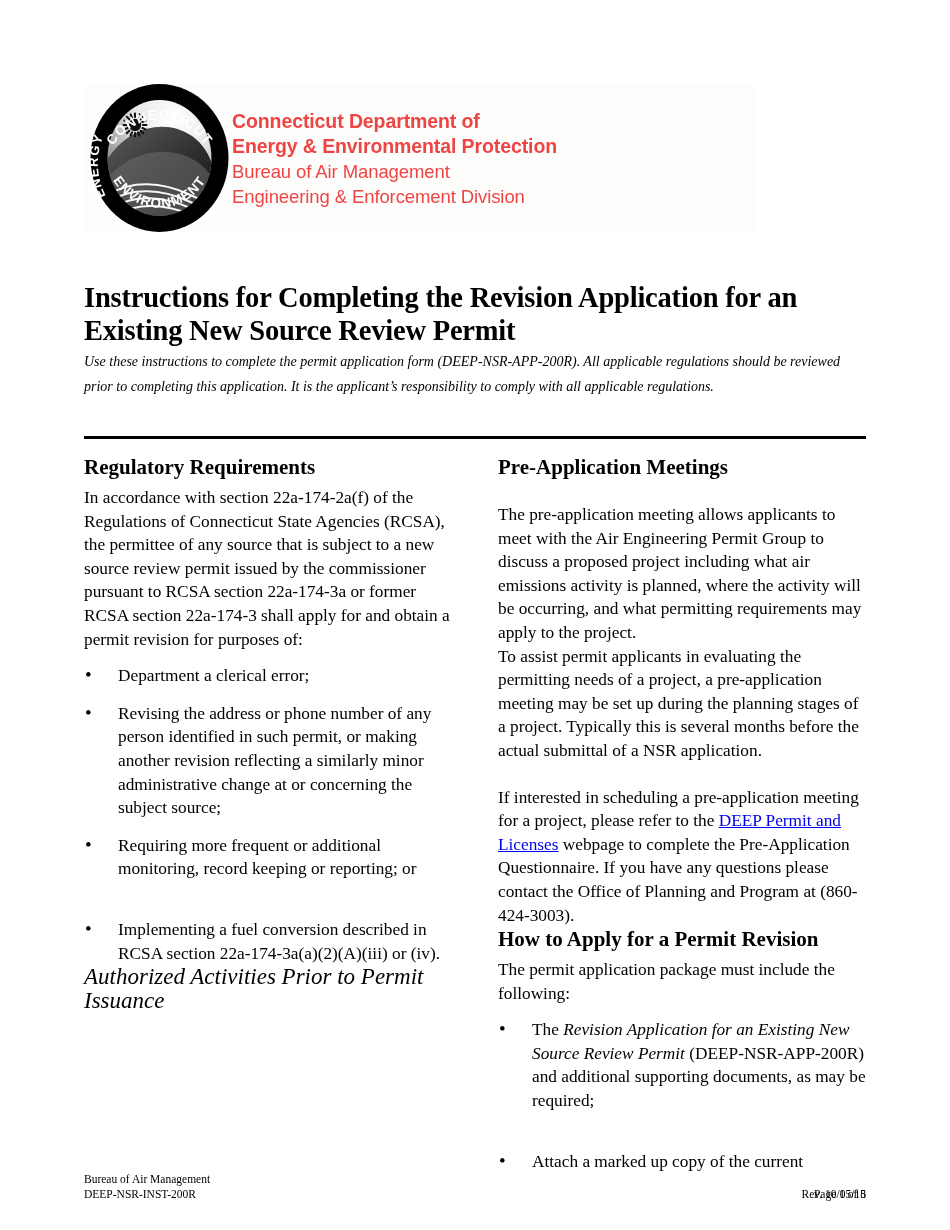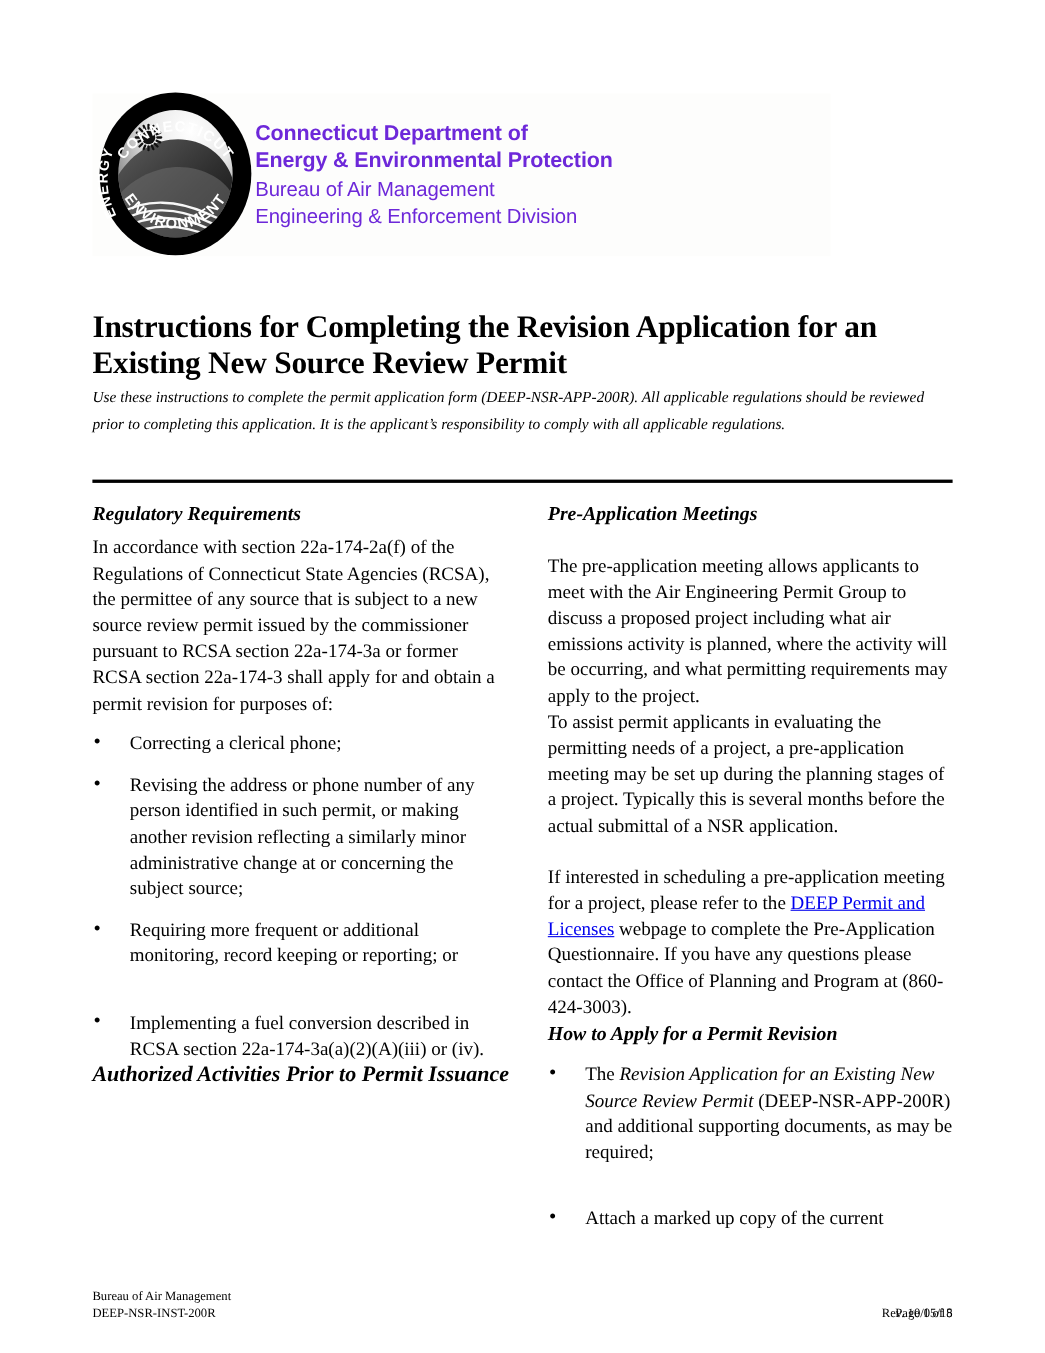--- a/index.html
+++ b/index.html
@@ -43,21 +43,21 @@
     height: 152px;
   }
   .logo-wrap svg { display: block; width: 143px; height: 152px; }
 
   .agency-text {
     position: absolute;
     left: 232px;
     top: 109px;
     width: 520px;
     font-family: "Liberation Sans", "DejaVu Sans", sans-serif;
-    color: #6d28d9;
+    color: #ef4444;
   }
   .agency-line1, .agency-line2 {
     font-weight: bold;
     font-size: 19.5px;
     line-height: 25px;
     letter-spacing: -0.1px;
   }
   .agency-line3, .agency-line4 {
     font-weight: normal;
     font-size: 18.5px;
@@ -100,29 +100,28 @@
   .col {
     position: absolute;
     top: 455px;
     font-size: 17.3px;
     line-height: 23.6px;
   }
   .col-left  { left: 84px;  width: 380px; }
   .col-right { left: 498px; width: 370px; }
 
   h2.sec {
-    font-size: 18px;
+    font-size: 21px;
     font-weight: bold;
     margin: 0 0 6px 0;
     line-height: 25px;
-    font-style: italic;
   }
   h3.subsec {
-    font-size: 20px;
-    font-weight: bold;
+    font-size: 23px;
+    font-weight: normal;
     font-style: italic;
     margin: 0;
     line-height: 24px;
   }
   p.body {
     margin: 0;
     line-height: 23.6px;
   }
   p.gap   { margin-top: 23px; }
 
@@ -257,39 +256,40 @@
 
   <h1 class="doc-title">Instructions for Completing the Revision Application for an Existing New Source Review Permit</h1>
   <div class="doc-subtitle">Use these instructions to complete the permit application form (DEEP-NSR-APP-200R). All applicable regulations should be reviewed prior to completing this application. It is the applicant’s responsibility to comply with all applicable regulations.</div>
   <div class="rule"></div>
 
   <div class="col col-left">
     <h2 class="sec">Regulatory Requirements</h2>
     <p class="body">In accordance with section 22a-174-2a(f) of the Regulations of Connecticut State Agencies (RCSA), the permittee of any source that is subject to a new source review permit issued by the commissioner pursuant to RCSA section 22a-174-3a or former RCSA section 22a-174-3 shall apply for and obtain a permit revision for purposes of:</p>
 
     <ul class="bullets">
-      <li>Correcting a clerical phone;</li>
+      <li>Department a clerical error;</li>
       <li>Revising the address or phone number of any person identified in such permit, or making another revision reflecting a similarly minor administrative change at or concerning the subject source;</li>
       <li>Requiring more frequent or additional monitoring, record keeping or reporting; or</li>
       <li>Implementing a fuel conversion described in RCSA section 22a-174-3a(a)(2)(A)(iii) or (iv).</li>
     </ul>
 
     <h3 class="subsec gap">Authorized Activities Prior to Permit Issuance</h3>
   </div>
 
   <div class="col col-right">
     <h2 class="sec">Pre-Application Meetings</h2>
     <p class="body gap">The pre-application meeting allows applicants to meet with the Air Engineering Permit Group to discuss a proposed project including what air emissions activity is planned, where the activity will be occurring, and what permitting requirements may apply to the project.</p>
     <p class="body">To assist permit applicants in evaluating the permitting needs of a project, a pre-application meeting may be set up during the planning stages of a project. Typically this is several months before the actual submittal of a NSR application.</p>
 
     <p class="body gap">
       <span>If interested in scheduling a pre-application meeting for a project, please refer to the </span><a class="weblink" href="#">DEEP Permit and Licenses</a><span> webpage to complete the Pre-Application Questionnaire.  If you have any questions please contact the Office of Planning and Program at (860-424-3003).</span>
     </p>
 
     <h2 class="sec gap">How to Apply for a Permit Revision</h2>
+    <p class="body">The permit application package must include the following:</p>
 
     <ul class="bullets">
       <li><span>The </span><em class="it">Revision Application for an Existing New Source Review Permit</em><span> (DEEP-NSR-APP-200R) and additional supporting documents, as may be required;</span></li>
       <li>Attach a marked up copy of the current</li>
     </ul>
   </div>
 
   <div class="footer">
     <div class="footer-row">
       <span class="footer-left">Bureau of Air Management</span>

